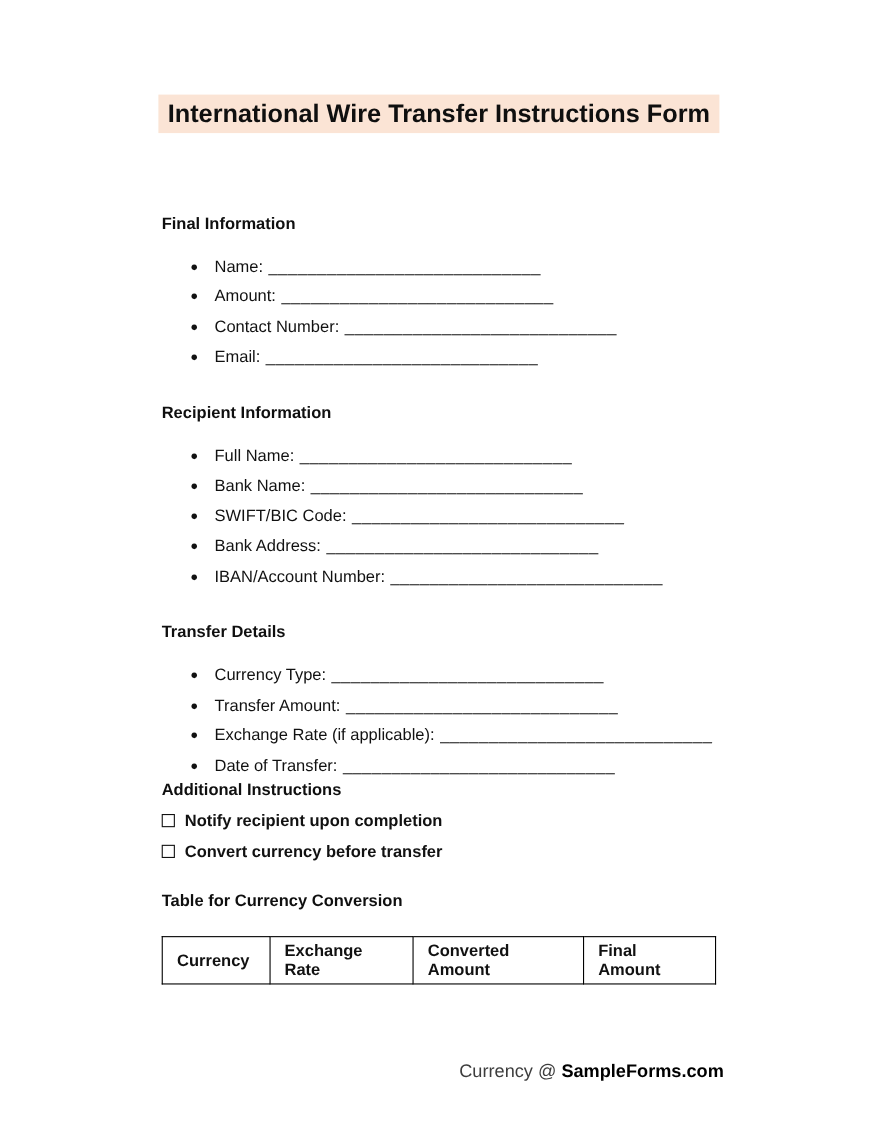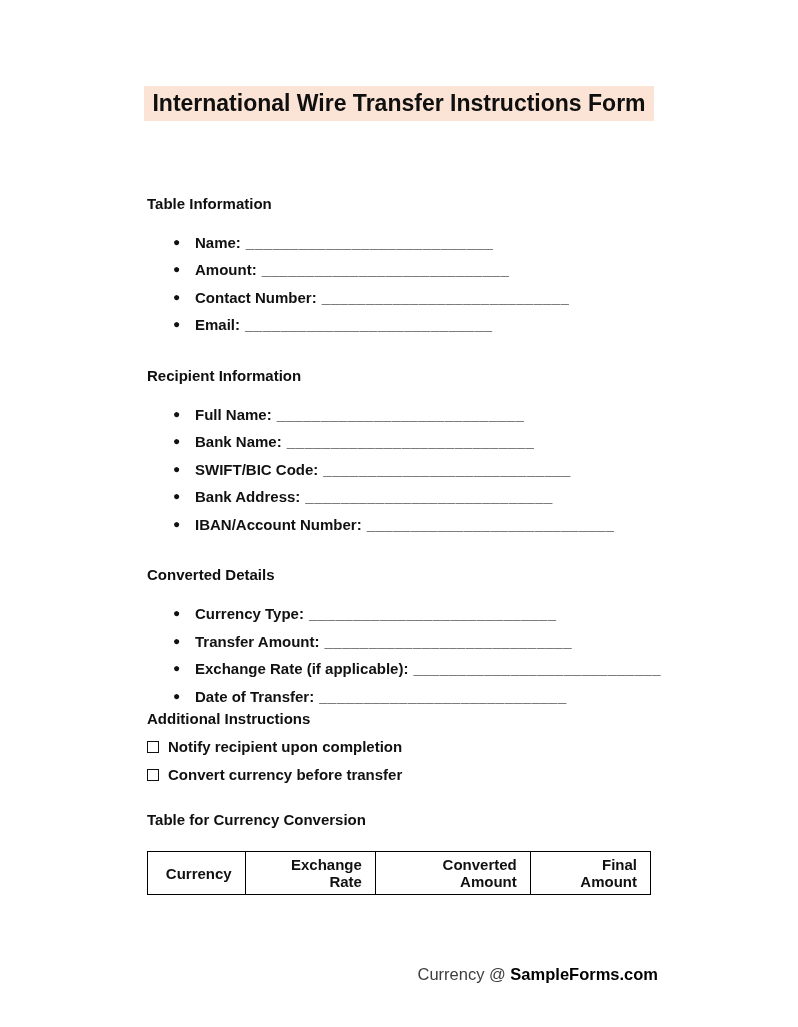--- a/index.html
+++ b/index.html
@@ -38,21 +38,21 @@
 
   ul.field-list {
     list-style: none;
     margin: 17px 0 0 0;
     padding: 0;
   }
   ul.field-list li {
     position: relative;
     padding-left: 48px;
     font-size: 15px;
-    font-weight: bold;
+    font-weight: normal;
     line-height: 27.5px;
     white-space: nowrap;
   }
   ul.field-list li::before {
     content: "\25CF";
     position: absolute;
     left: 26px;
     top: 0;
     font-size: 12px;
     line-height: 27.5px;
@@ -80,21 +80,21 @@
   table.conv-table {
     border-collapse: collapse;
     margin-top: 23px;
     table-layout: fixed;
   }
   table.conv-table th {
     border: 1px solid #000000;
     height: 43px;
     font-size: 15px;
     font-weight: bold;
-    text-align: right;
+    text-align: left;
     vertical-align: middle;
     padding: 0 13px;
     background: #ffffff;
   }
   .col-currency  { width: 100px; }
   .col-rate      { width: 146px; }
   .col-converted { width: 181px; }
   .col-final     { width: 138px; }
 
   .footer {
@@ -116,21 +116,21 @@
 <body>
 
 <div class="page">
 
   <div class="title-wrap">
     <span class="doc-title">International Wire Transfer Instructions Form</span>
   </div>
 
   <div class="content">
 
-    <h2 class="section-heading heading-sender">Table Information</h2>
+    <h2 class="section-heading heading-sender">Final Information</h2>
     <ul class="field-list">
       <li>
         <span>Name:</span><span class="blank-line">____________________________</span>
       </li>
       <li>
         <span>Amount:</span><span class="blank-line">____________________________</span>
       </li>
       <li>
         <span>Contact Number:</span><span class="blank-line">____________________________</span>
       </li>
@@ -151,21 +151,21 @@
         <span>SWIFT/BIC Code:</span><span class="blank-line">____________________________</span>
       </li>
       <li>
         <span>Bank Address:</span><span class="blank-line">____________________________</span>
       </li>
       <li>
         <span>IBAN/Account Number:</span><span class="blank-line">____________________________</span>
       </li>
     </ul>
 
-    <h2 class="section-heading heading-transfer">Converted Details</h2>
+    <h2 class="section-heading heading-transfer">Transfer Details</h2>
     <ul class="field-list">
       <li>
         <span>Currency Type:</span><span class="blank-line">____________________________</span>
       </li>
       <li>
         <span>Transfer Amount:</span><span class="blank-line">____________________________</span>
       </li>
       <li>
         <span>Exchange Rate (if applicable):</span><span class="blank-line">____________________________</span>
       </li>

